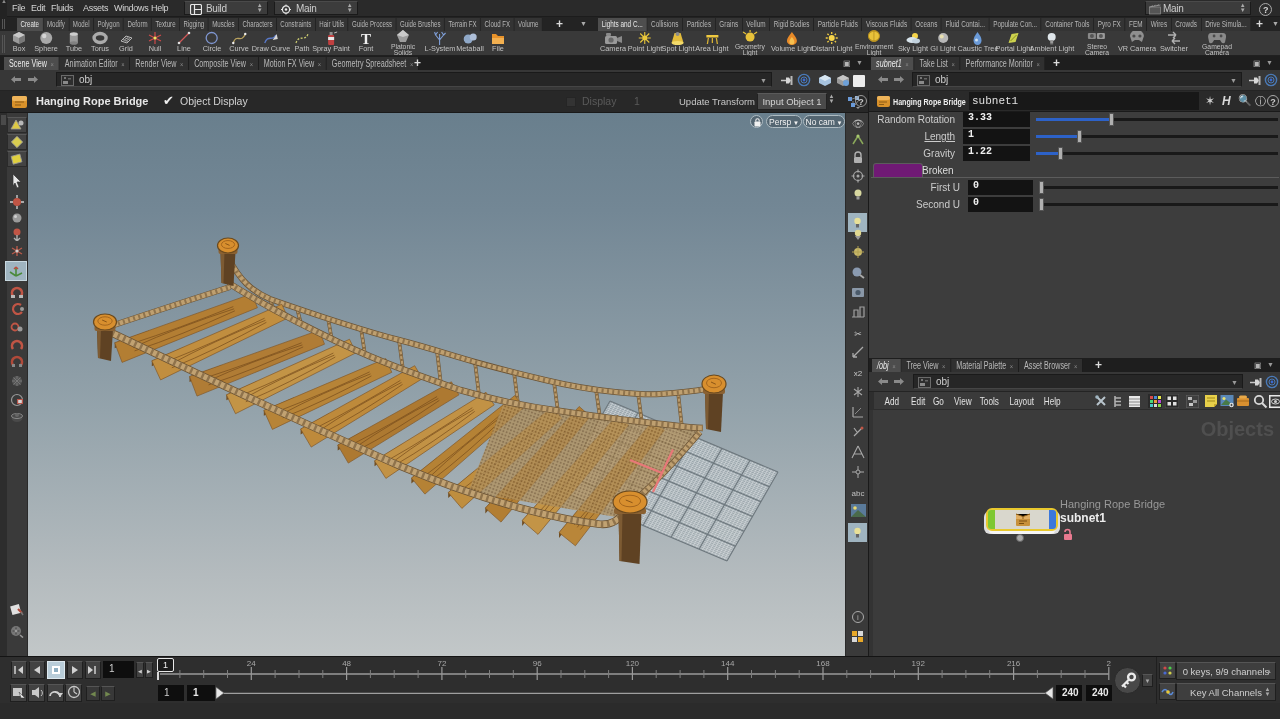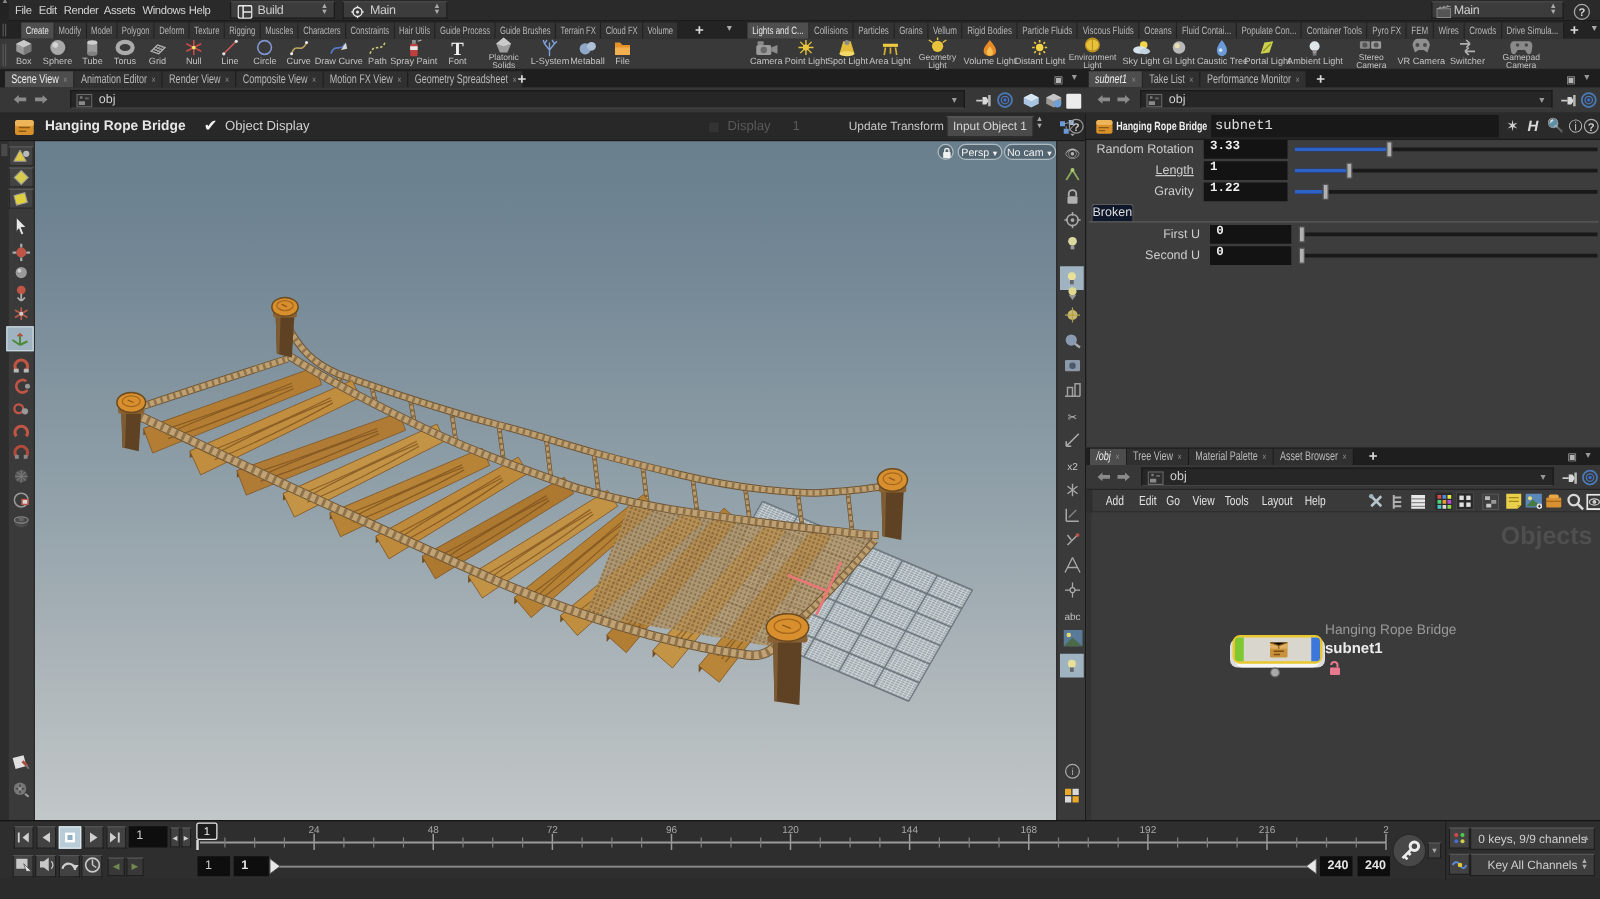--- a/index.html
+++ b/index.html
@@ -55,21 +55,21 @@
 </style>
 </head>
 <body>
 <div id="root">
   <div id="menubar" class="abs">
     <div style="position:absolute;left:0;top:0;width:7px;height:17px;background:#232323;">
         <span style="position:absolute;left:1px;top:-2px;color:#888;font-size:6px;">▲</span>
       </div>
     <span class="menuitem" style="left:12px;">File</span>
     <span class="menuitem" style="left:31px;">Edit</span>
-    <span class="menuitem" style="left:51px;">Render</span>
+    <span class="menuitem" style="left:51px;">Fluids</span>
     <span class="menuitem" style="left:83px;">Assets</span>
     <span class="menuitem" style="left:114px;">Windows</span>
     <span class="menuitem" style="left:151px;">Help</span>
     <div class="ddbox" style="left:184px;width:84px;">
       <svg width="12" height="11" style="position:absolute;left:5px;top:2px;">
           <rect x="0.5" y="0.5" width="11" height="10" rx="1.5" fill="none" stroke="#e8e8e8" stroke-width="1.2"></rect>
           <path d="M4.5,0.5 V10.5 M4.5,5.5 H11" stroke="#e8e8e8" stroke-width="1.2"></path>
         </svg>
       <span style="position:absolute;left:21px;top:1px;">Build</span>
       <span class="spin">▲<br>▼</span>
@@ -696,21 +696,21 @@
     <div class="plabel" style="left:0px;top:40px;width:86px;text-decoration:underline;">Length</div>
     <div class="pval" style="left:94px;top:38px;width:67px;height:15px;">1</div>
     <div class="ptrack" style="left:167px;top:44px;width:242px;"></div>
     <div class="pfill" style="left:167px;top:44px;width:41px;"></div>
     <div class="phandle" style="left:208px;top:39px;"></div>
     <div class="plabel" style="left:0px;top:57px;width:86px;">Gravity</div>
     <div class="pval" style="left:94px;top:55px;width:67px;height:15px;">1.22</div>
     <div class="ptrack" style="left:167px;top:61px;width:242px;"></div>
     <div class="pfill" style="left:167px;top:61px;width:22px;"></div>
     <div class="phandle" style="left:189px;top:56px;"></div>
-    <div style="position:absolute;left:4px;top:72px;width:34px;height:14px;background:#0f172a;border:1px solid #5c5c5c;border-bottom:none;border-radius:3px 3px 0 0;color:#dcdcdc;font-size:10px;text-align:left;line-height:14px;">Broken</div>
+    <div style="position:absolute;left:4px;top:72px;width:34px;height:14px;background:#701a75;border:1px solid #5c5c5c;border-bottom:none;border-radius:3px 3px 0 0;color:#dcdcdc;font-size:10px;text-align:center;line-height:14px;padding-left:48px;">Broken</div>
     <div style="position:absolute;left:2px;top:86px;width:408px;height:48px;border-top:1px solid #5c5c5c;"></div>
     <div class="plabel" style="left:0px;top:91px;width:91px;">First U</div>
     <div class="pval" style="left:99px;top:89px;width:65px;height:15px;">0</div>
     <div class="ptrack" style="left:170px;top:95px;width:239px;"></div>
     <div class="phandle" style="left:170px;top:90px;"></div>
     <div class="plabel" style="left:0px;top:108px;width:91px;">Second U</div>
     <div class="pval" style="left:99px;top:106px;width:65px;height:15px;">0</div>
     <div class="ptrack" style="left:170px;top:112px;width:239px;"></div>
     <div class="phandle" style="left:170px;top:107px;"></div>
   </div>

